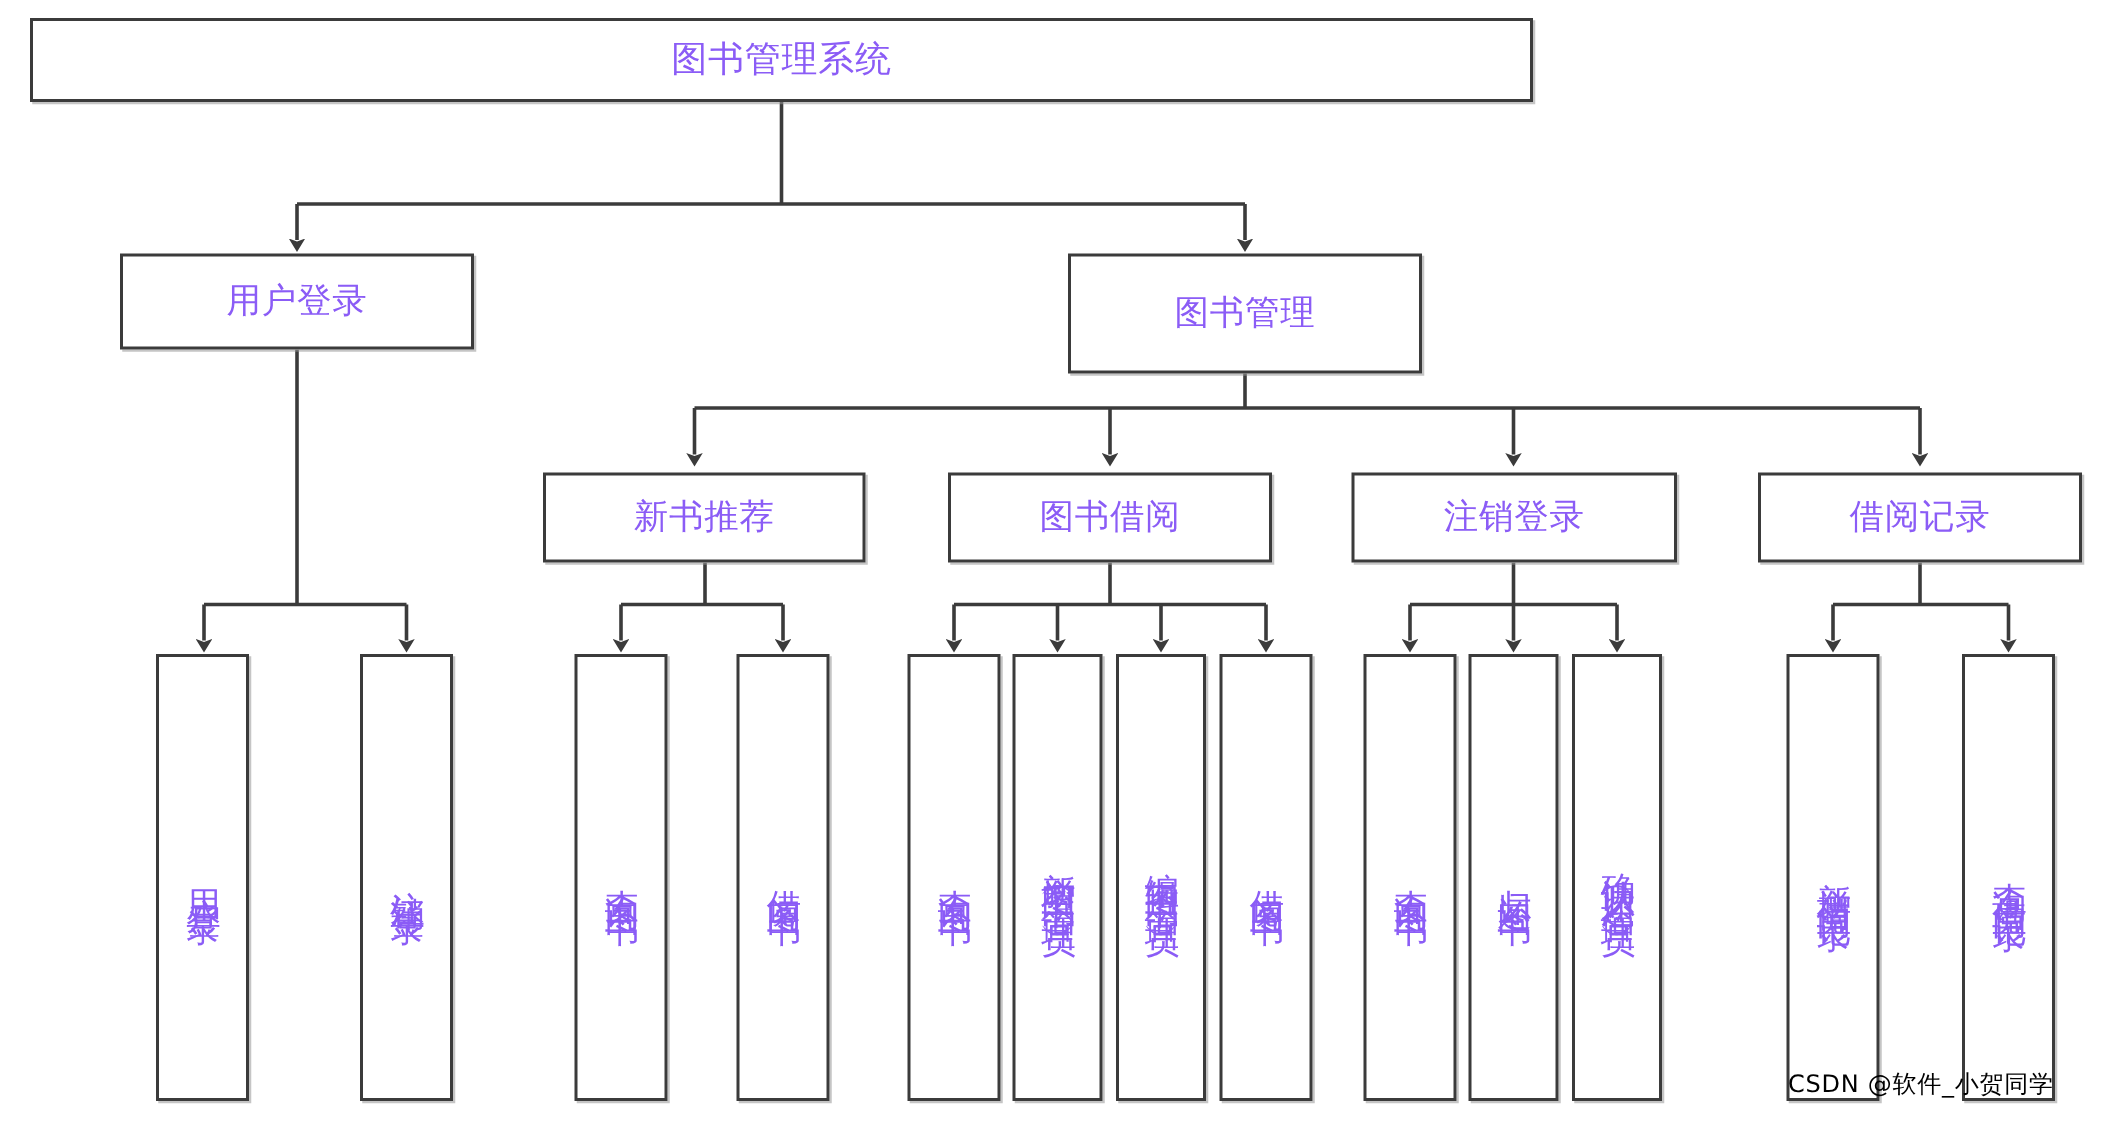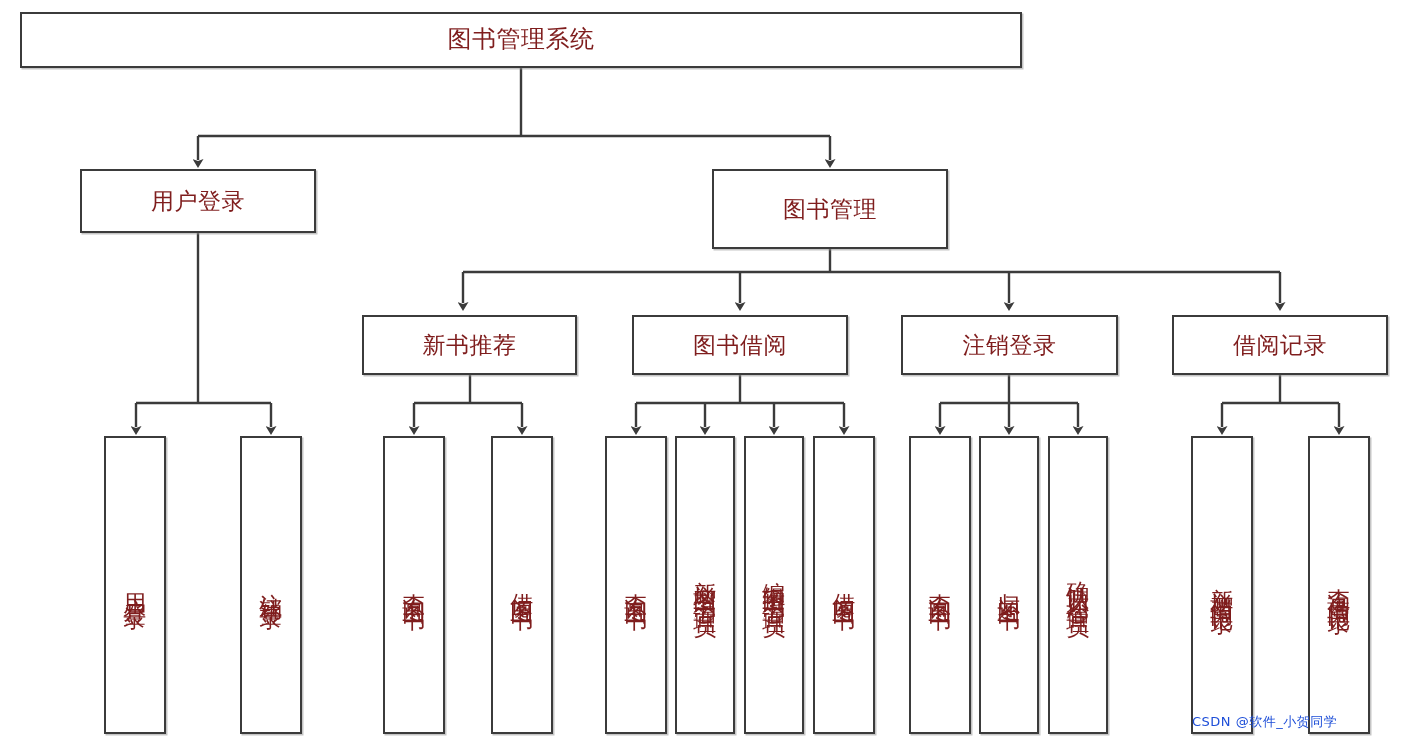--- a/index.html
+++ b/index.html
@@ -30,21 +30,21 @@
     position: absolute;
     box-sizing: border-box;
     border: 2px solid #3b3b3b;
     background: #ffffff;
     display: flex;
     align-items: center;
     justify-content: center;
     box-shadow: 1.5px 1.5px 0 0 rgba(150,150,150,0.55);
   }
   .node-label {
-    color: #7f1d1d;
+    color: #8b5cf6;
     line-height: 1.15;
     white-space: nowrap;
     letter-spacing: 0.5px;
   }
   .node-box.horizontal .node-label {
     font-size: 23px;
   }
   .node-box.root .node-label {
     font-size: 24px;
   }
@@ -55,22 +55,22 @@
   .node-box.vertical .node-label {
     writing-mode: vertical-rl;
     text-orientation: upright;
     font-size: 23px;
     letter-spacing: 5px;
     white-space: nowrap;
     text-align: center;
   }
   .watermark {
     position: absolute;
-    color: #1d4ed8;
-    font-size: 13px;
+    color: #000000;
+    font-size: 16px;
     white-space: nowrap;
     letter-spacing: 0.5px;
     pointer-events: none;
   }
 </style>
 </head>
 <body>
 
 <div id="diagram-root">
 

